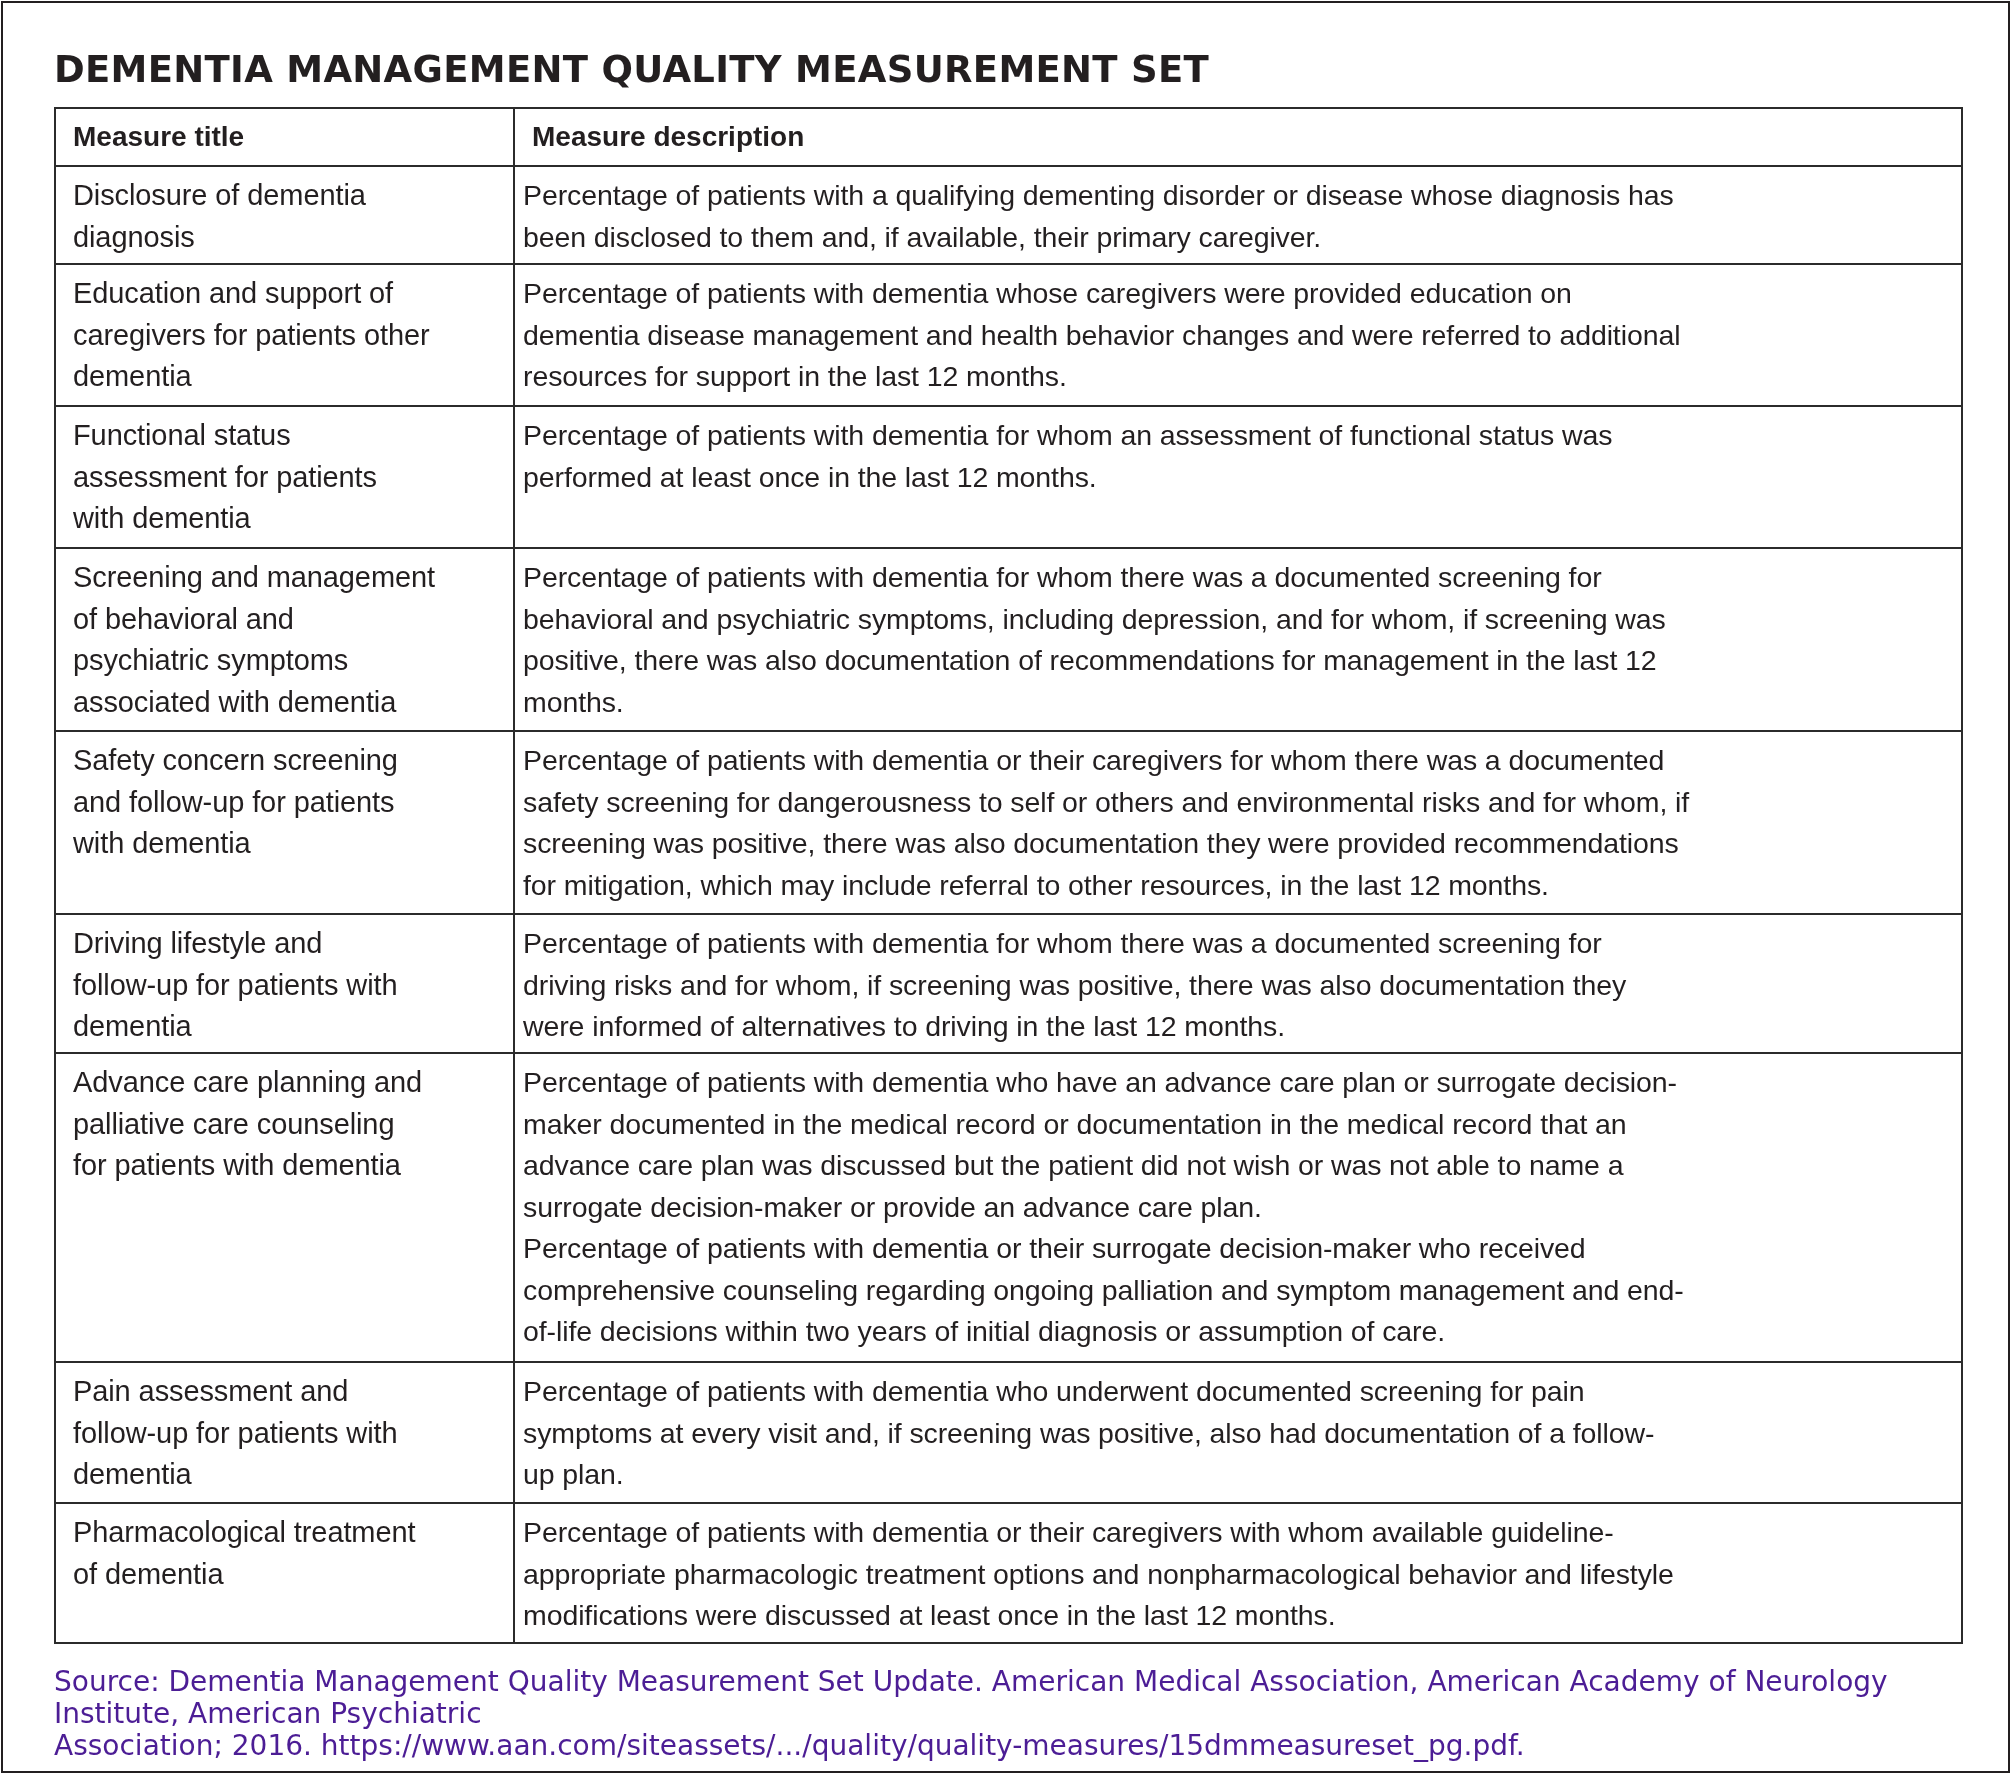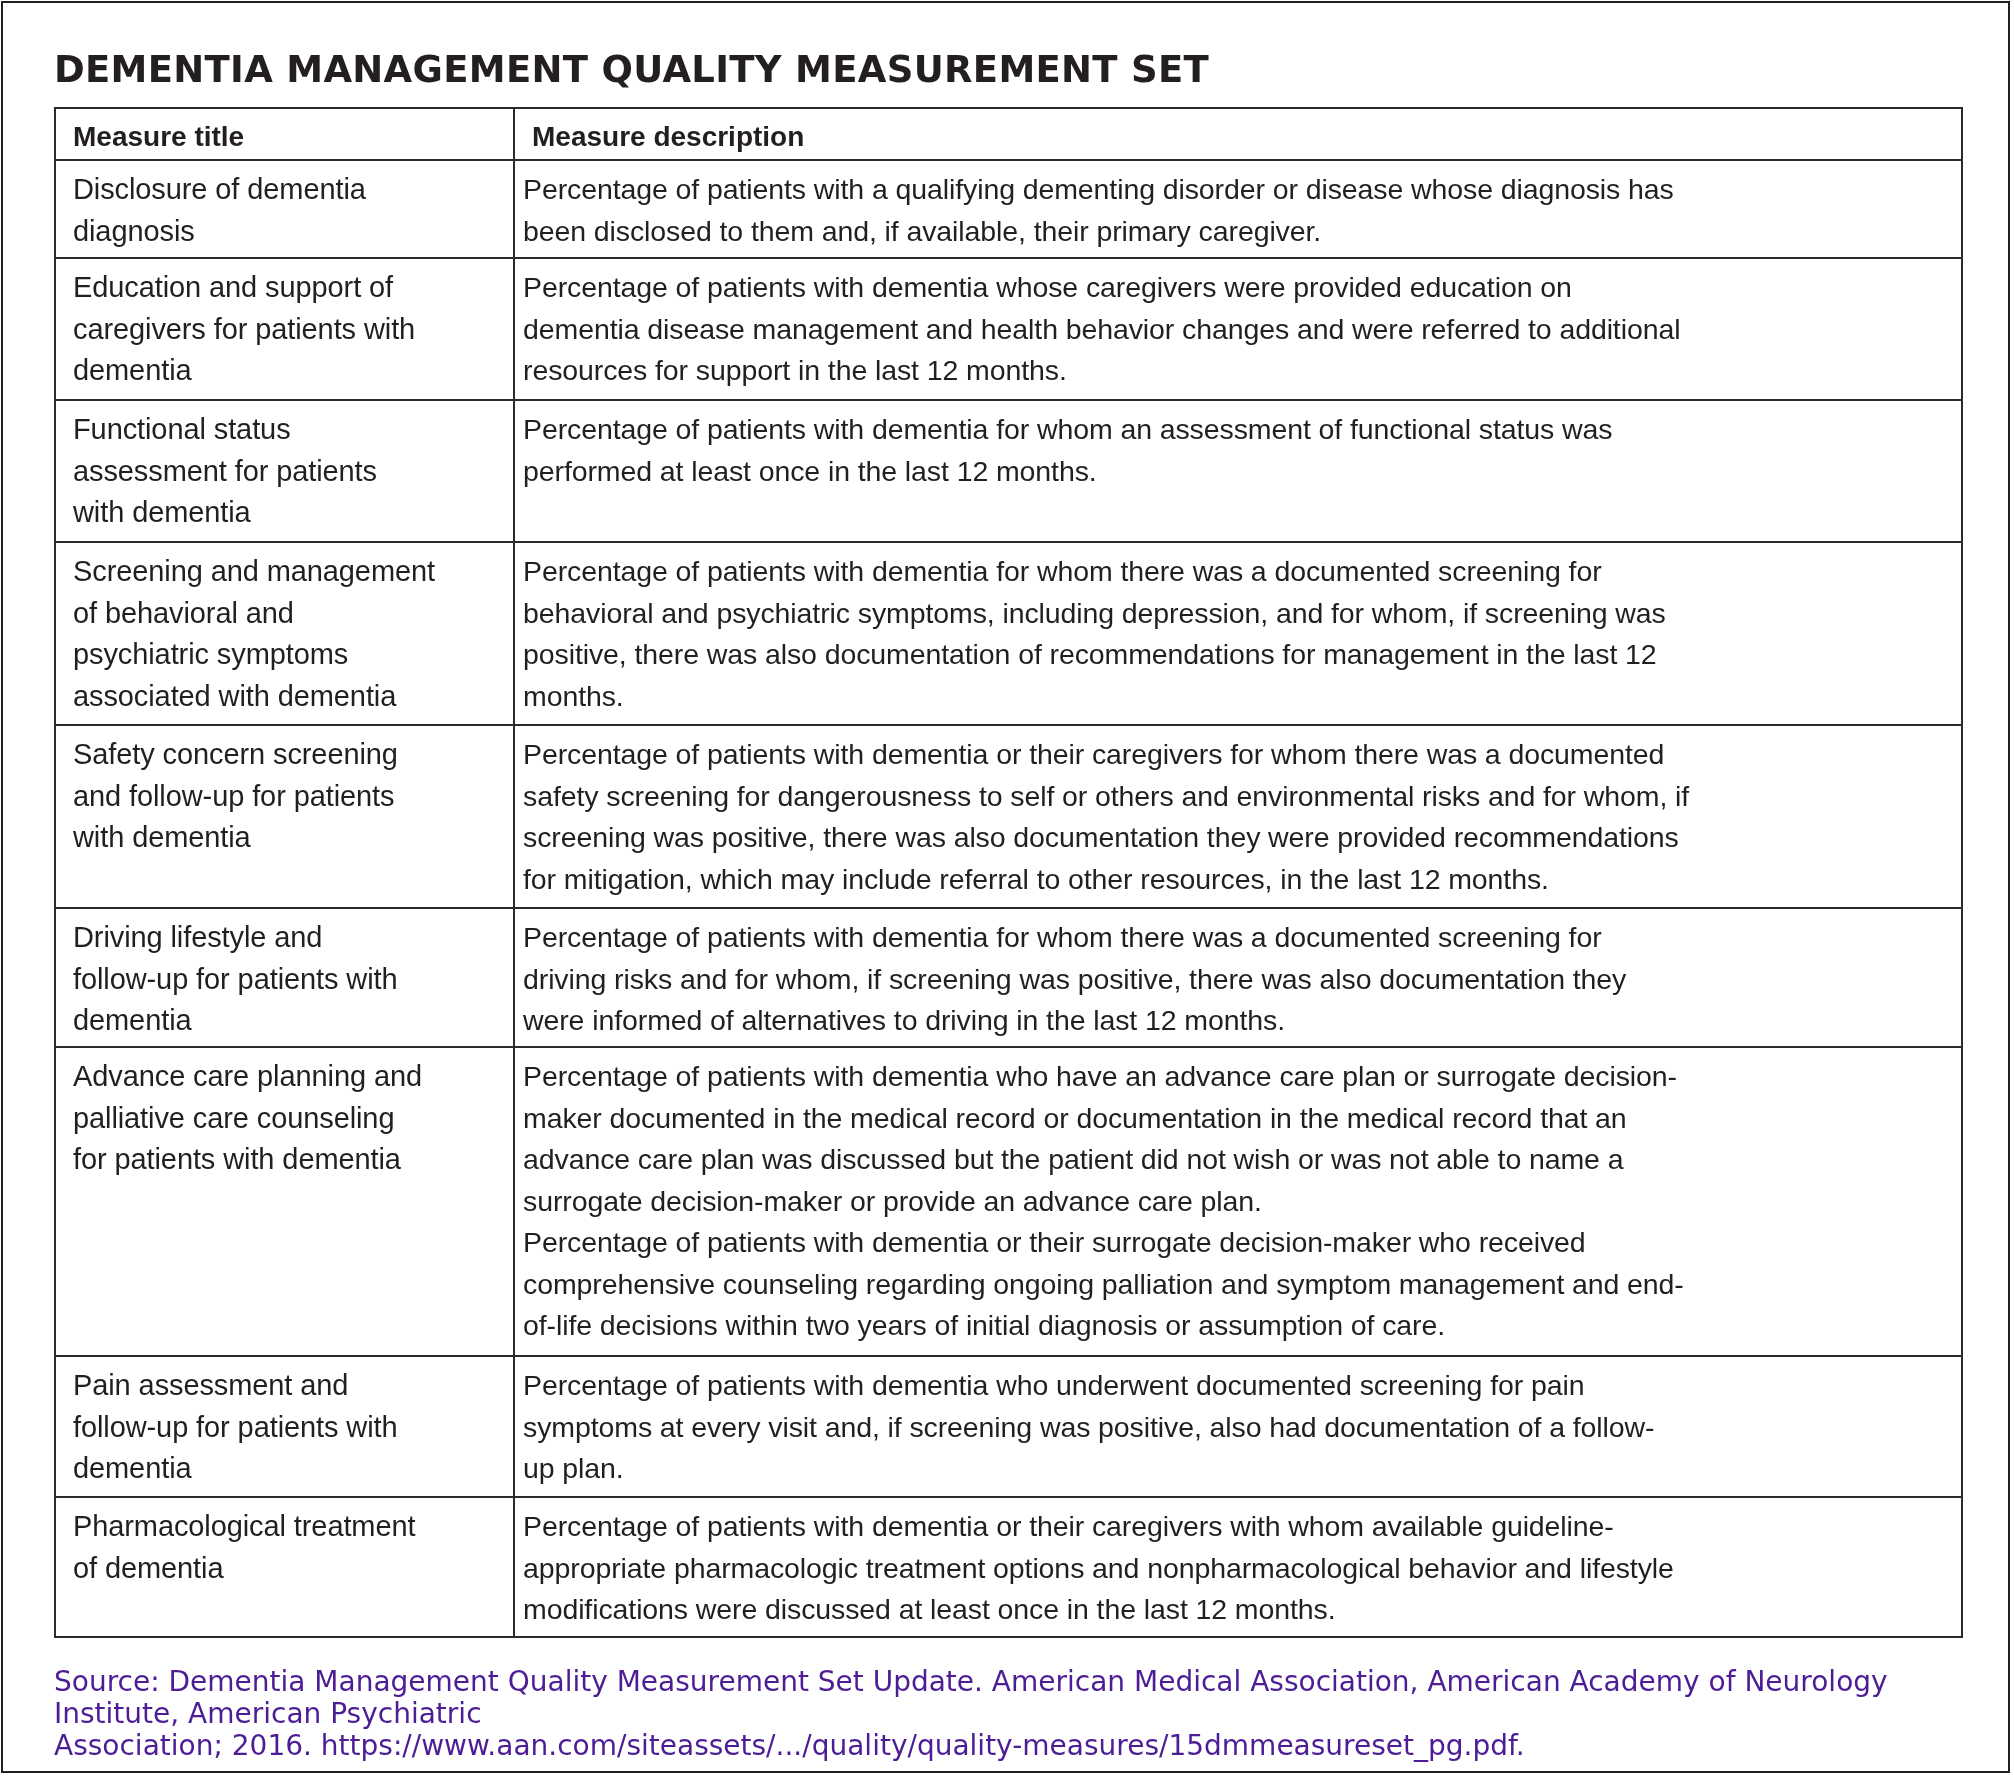--- a/index.html
+++ b/index.html
@@ -54,21 +54,21 @@
       text-align: left;
       padding: 8px 10px 0 17px;
       font-size: 29px;
       line-height: 41.5px;
       white-space: pre-line;
       box-sizing: border-box;
       overflow: hidden;
     }
     table.measures th {
       font-weight: bold;
-      height: 52px;
+      height: 58px;
       padding-top: 7px;
       font-size: 28px;
     }
     table.measures td {
       font-weight: normal;
       letter-spacing: -0.1px;
     }
     table.measures td.desc {
       padding-left: 8px;
       font-size: 28.5px;
@@ -116,21 +116,21 @@
   </thead>
   <tbody>
     <tr class="r0">
       <td>Disclosure of dementia
 diagnosis</td>
       <td class="desc">Percentage of patients with a qualifying dementing disorder or disease whose diagnosis has
 been disclosed to them and, if available, their primary caregiver.</td>
     </tr>
     <tr class="r1">
       <td>Education and support of
-caregivers for patients with
+caregivers for patients other
 dementia</td>
       <td class="desc">Percentage of patients with dementia whose caregivers were provided education on
 dementia disease management and health behavior changes and were referred to additional
 resources for support in the last 12 months.</td>
     </tr>
     <tr class="r2">
       <td>Functional status
 assessment for patients
 with dementia</td>
       <td class="desc">Percentage of patients with dementia for whom an assessment of functional status was

